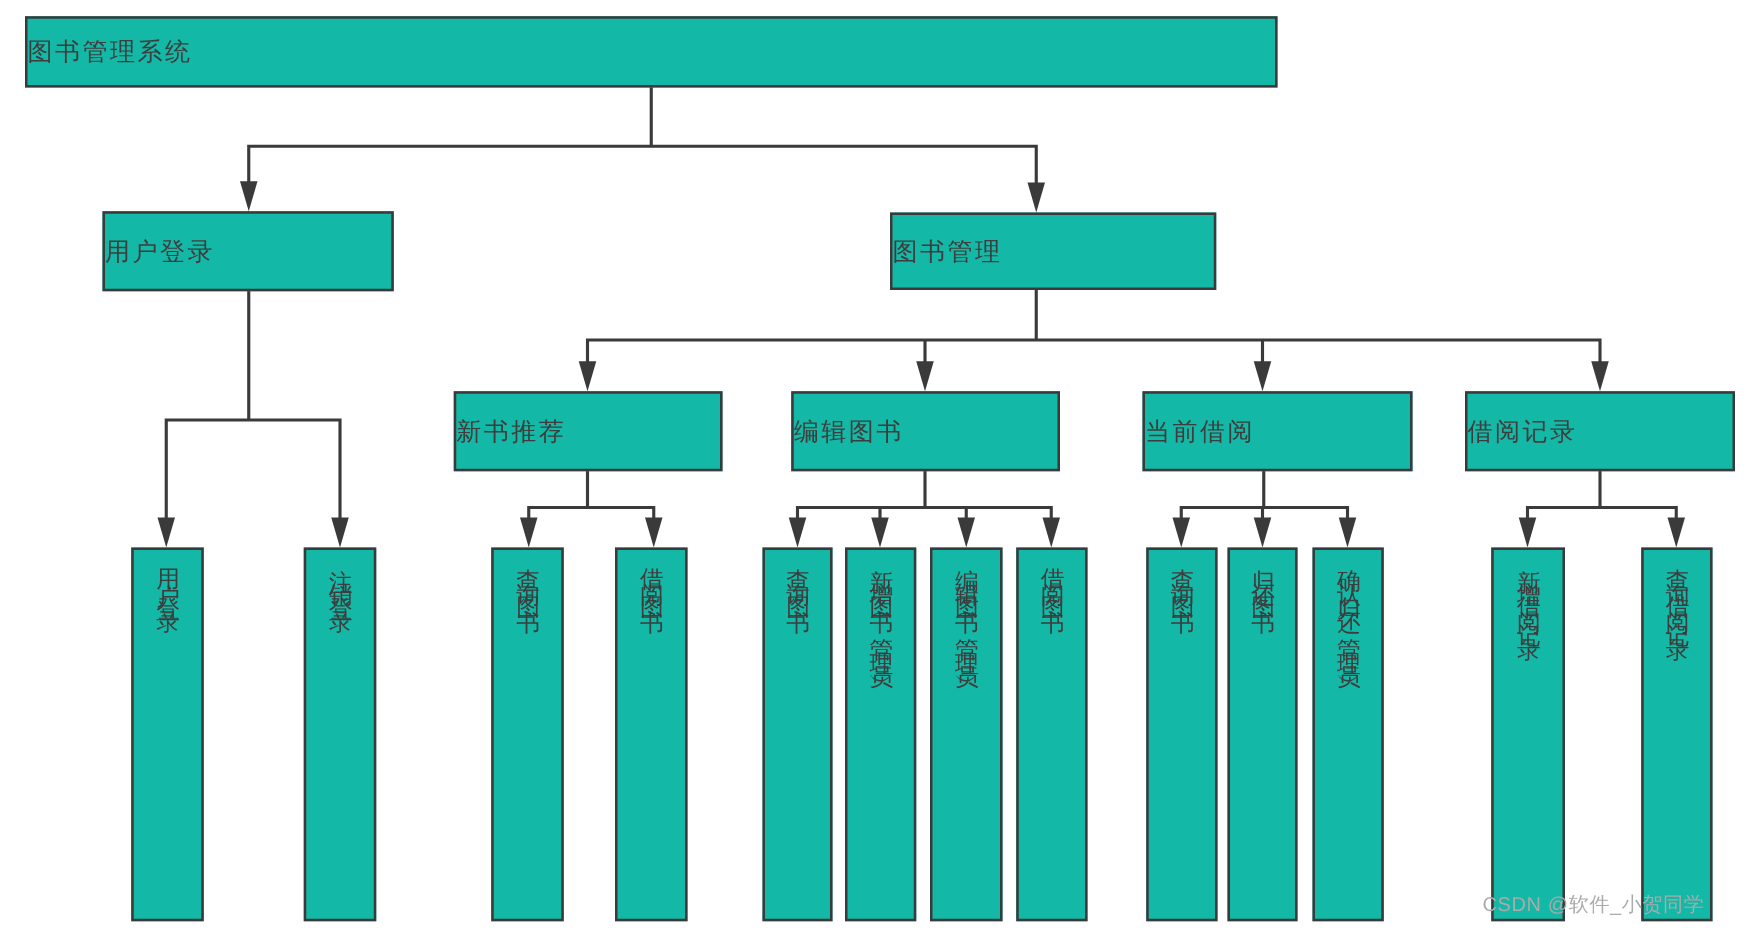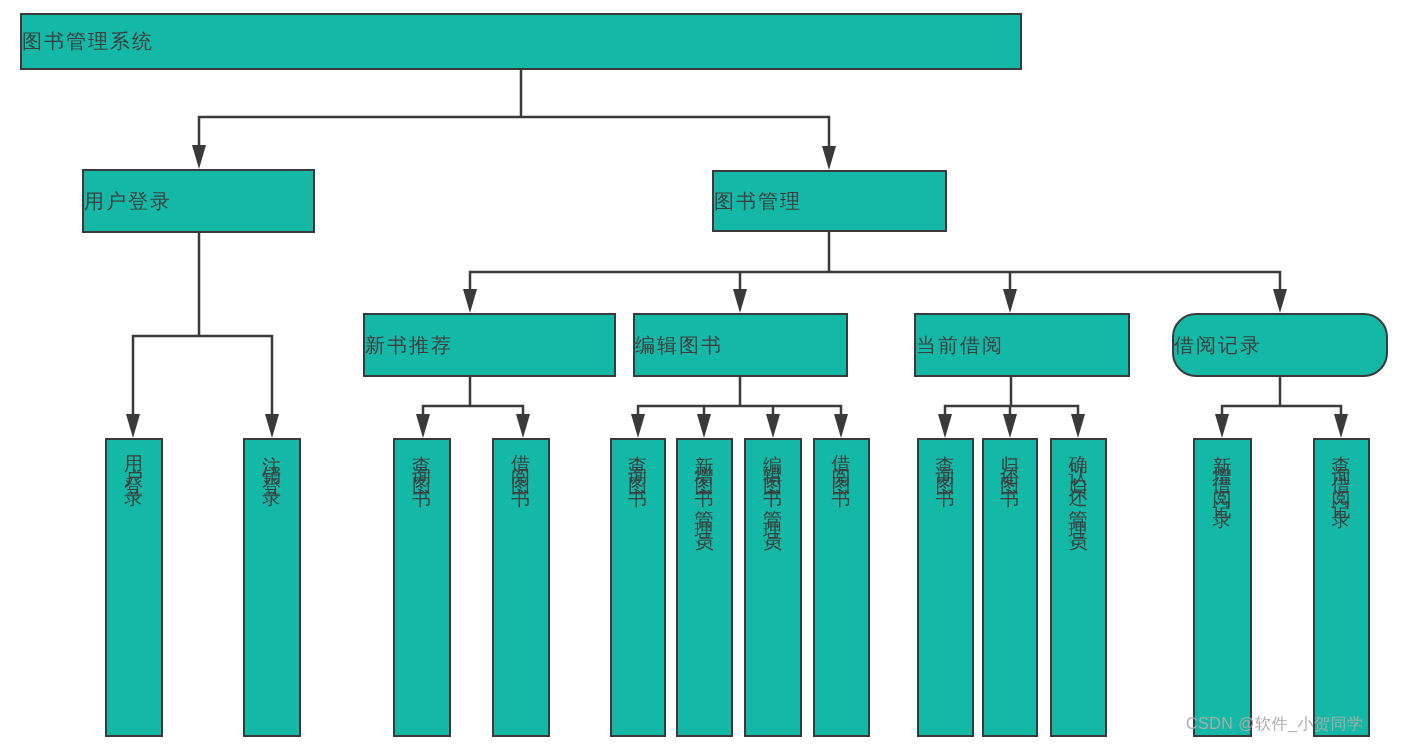--- a/index.html
+++ b/index.html
@@ -106,34 +106,34 @@
     </g>
   </svg>
 
   <div class="box" style="left:20px; top:13px; width:1002px; height:57px;">
     <span class="h-label">图书管理系统</span>
   </div>
 
   <div class="box" style="left:82px; top:169px; width:233px; height:64px;">
     <span class="h-label">用户登录</span>
   </div>
-  <div class="box" style="left:712px; top:170px; width:235px; height:62px;">
+  <div class="box" style="left:712px; top:170px; width:261px; height:62px;">
     <span class="h-label">图书管理</span>
   </div>
 
-  <div class="box" style="left:363px; top:313px; width:253px; height:64px;">
+  <div class="box" style="left:363px; top:313px; width:215px; height:64px;">
     <span class="h-label">新书推荐</span>
   </div>
   <div class="box" style="left:633px; top:313px; width:215px; height:64px;">
     <span class="h-label">编辑图书</span>
   </div>
   <div class="box" style="left:903px; top:313px; width:216px; height:64px;margin-left:11px;">
     <span class="h-label">当前借阅</span>
   </div>
-  <div class="box" style="left:1172px; top:313px; width:216px; height:64px;border-radius:24px;">
+  <div class="box" style="left:1172px; top:313px; width:216px; height:64px;">
     <span class="h-label">借阅记录</span>
   </div>
 
   <div class="box leaf" style="left:105px; width:58px;">
     <span>用户登录</span>
   </div>
   <div class="box leaf" style="left:243px; width:58px;">
     <span>注销登录</span>
   </div>
 

